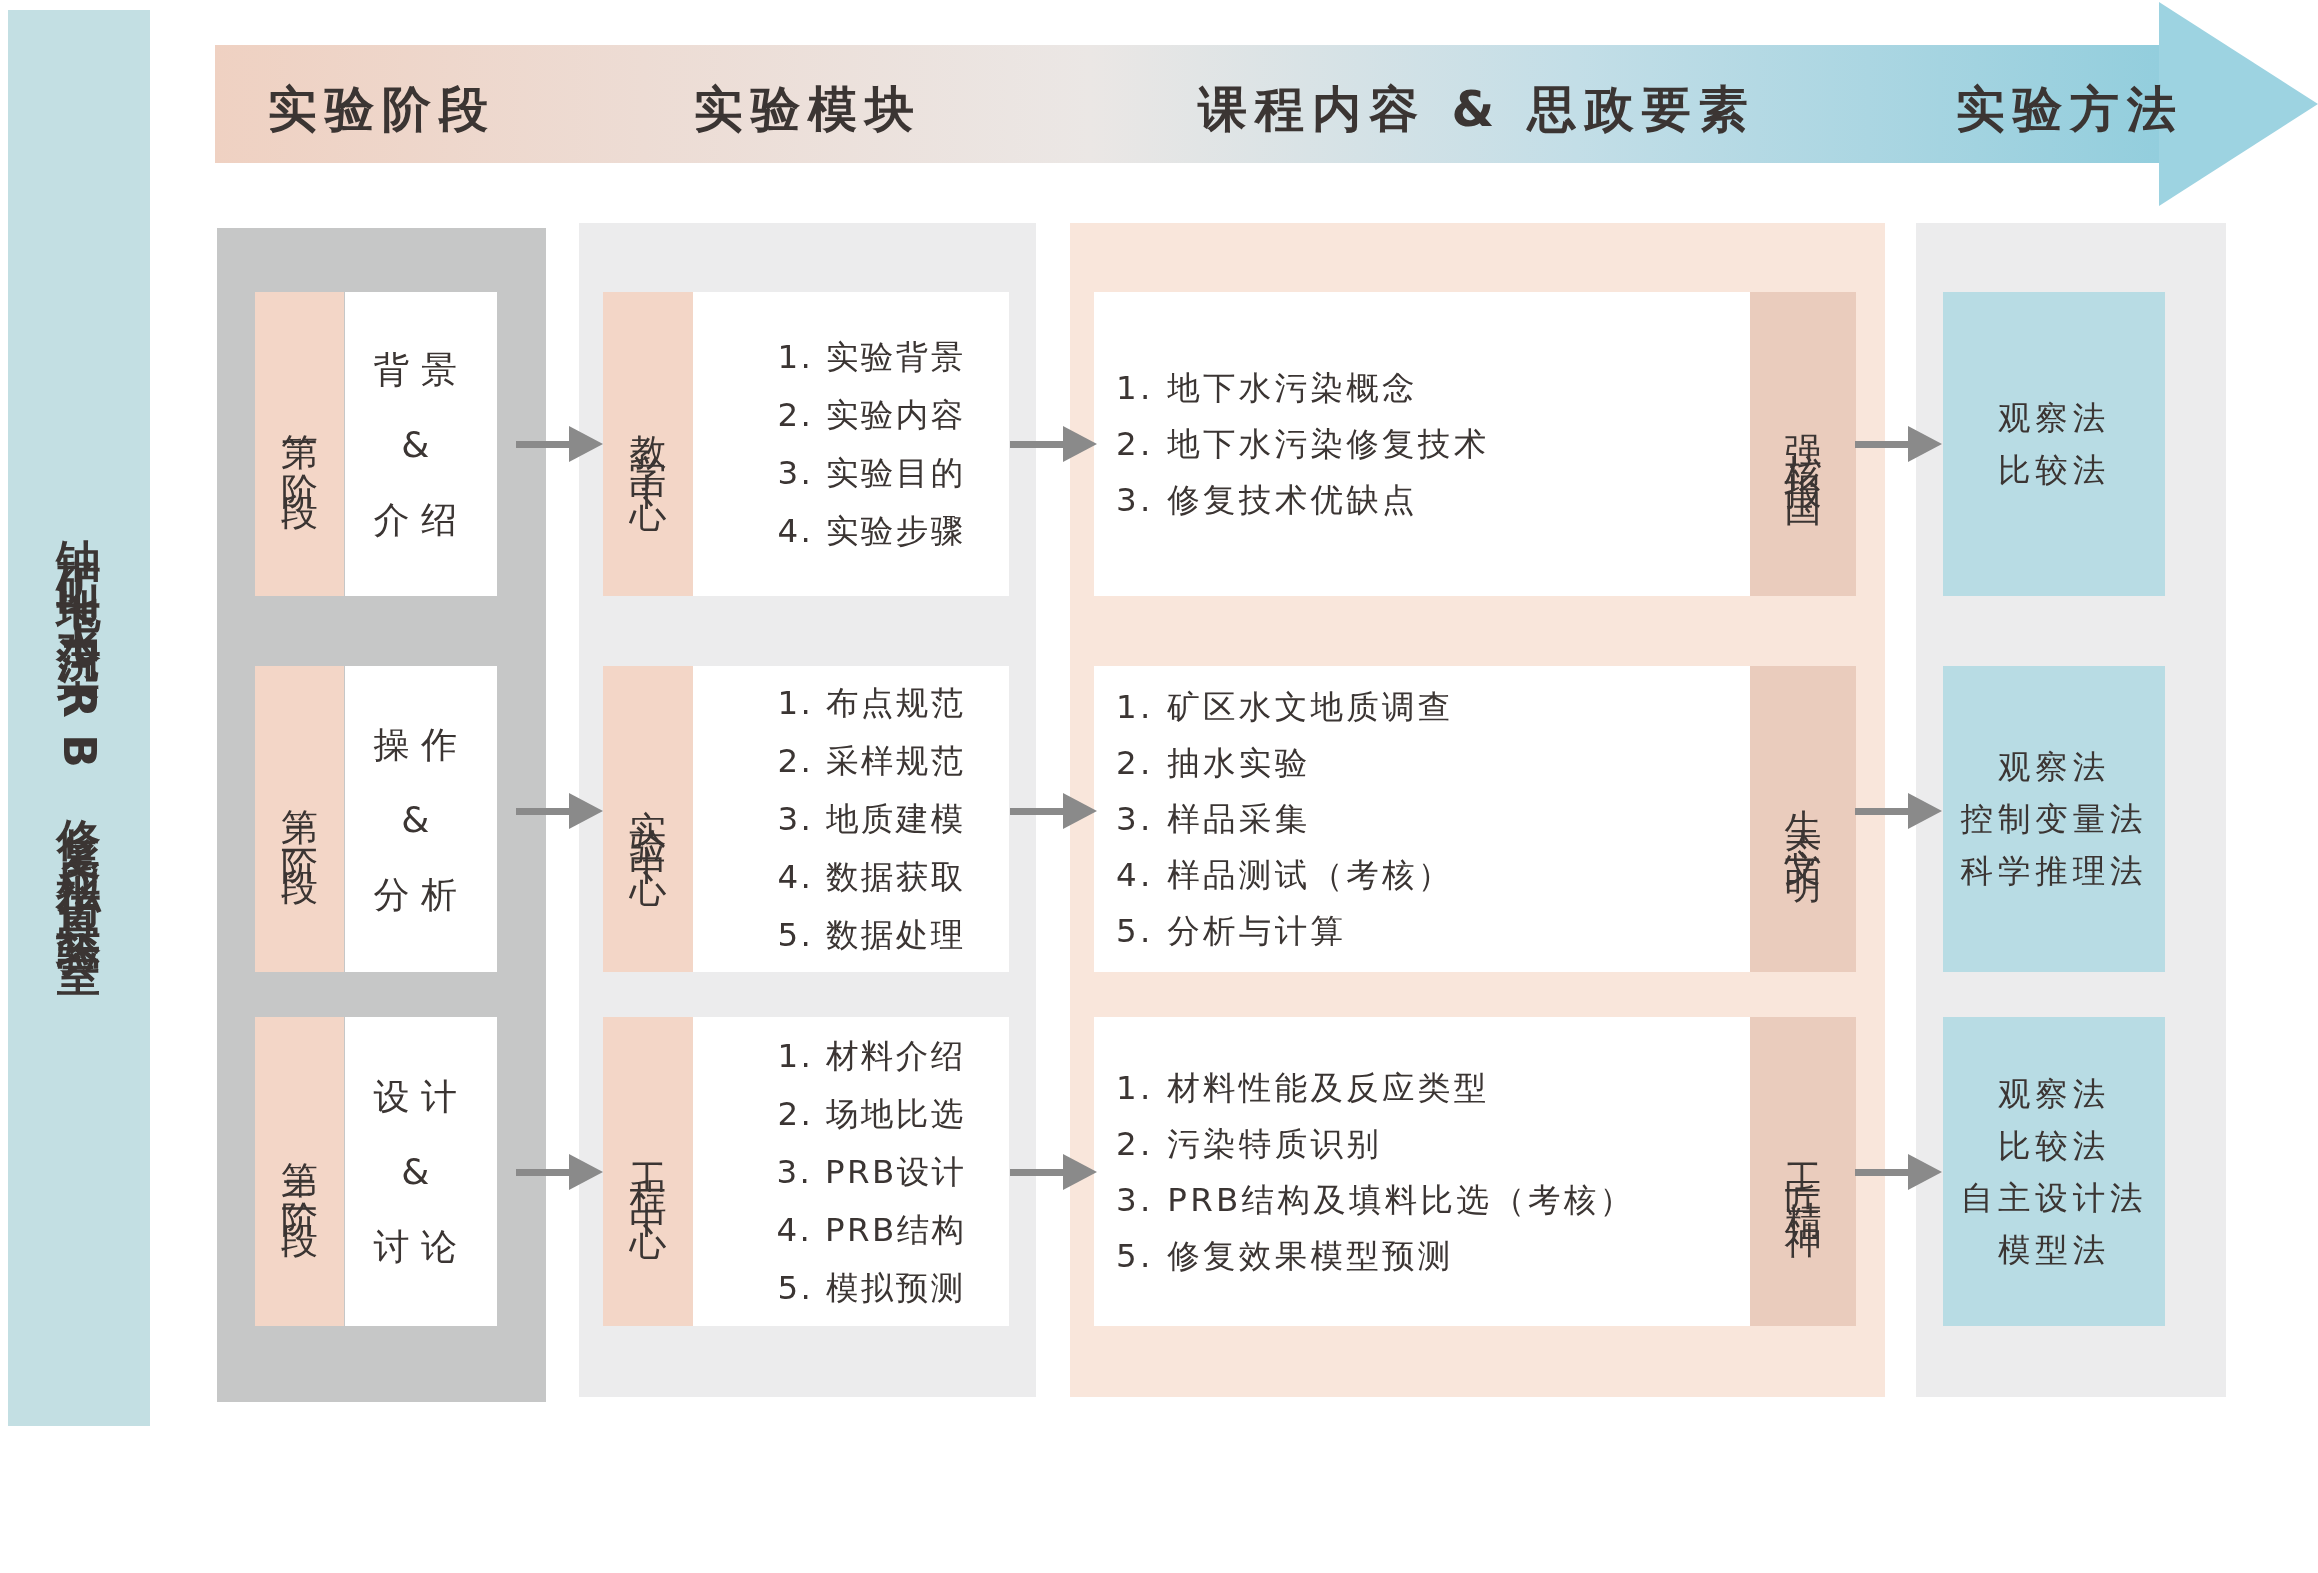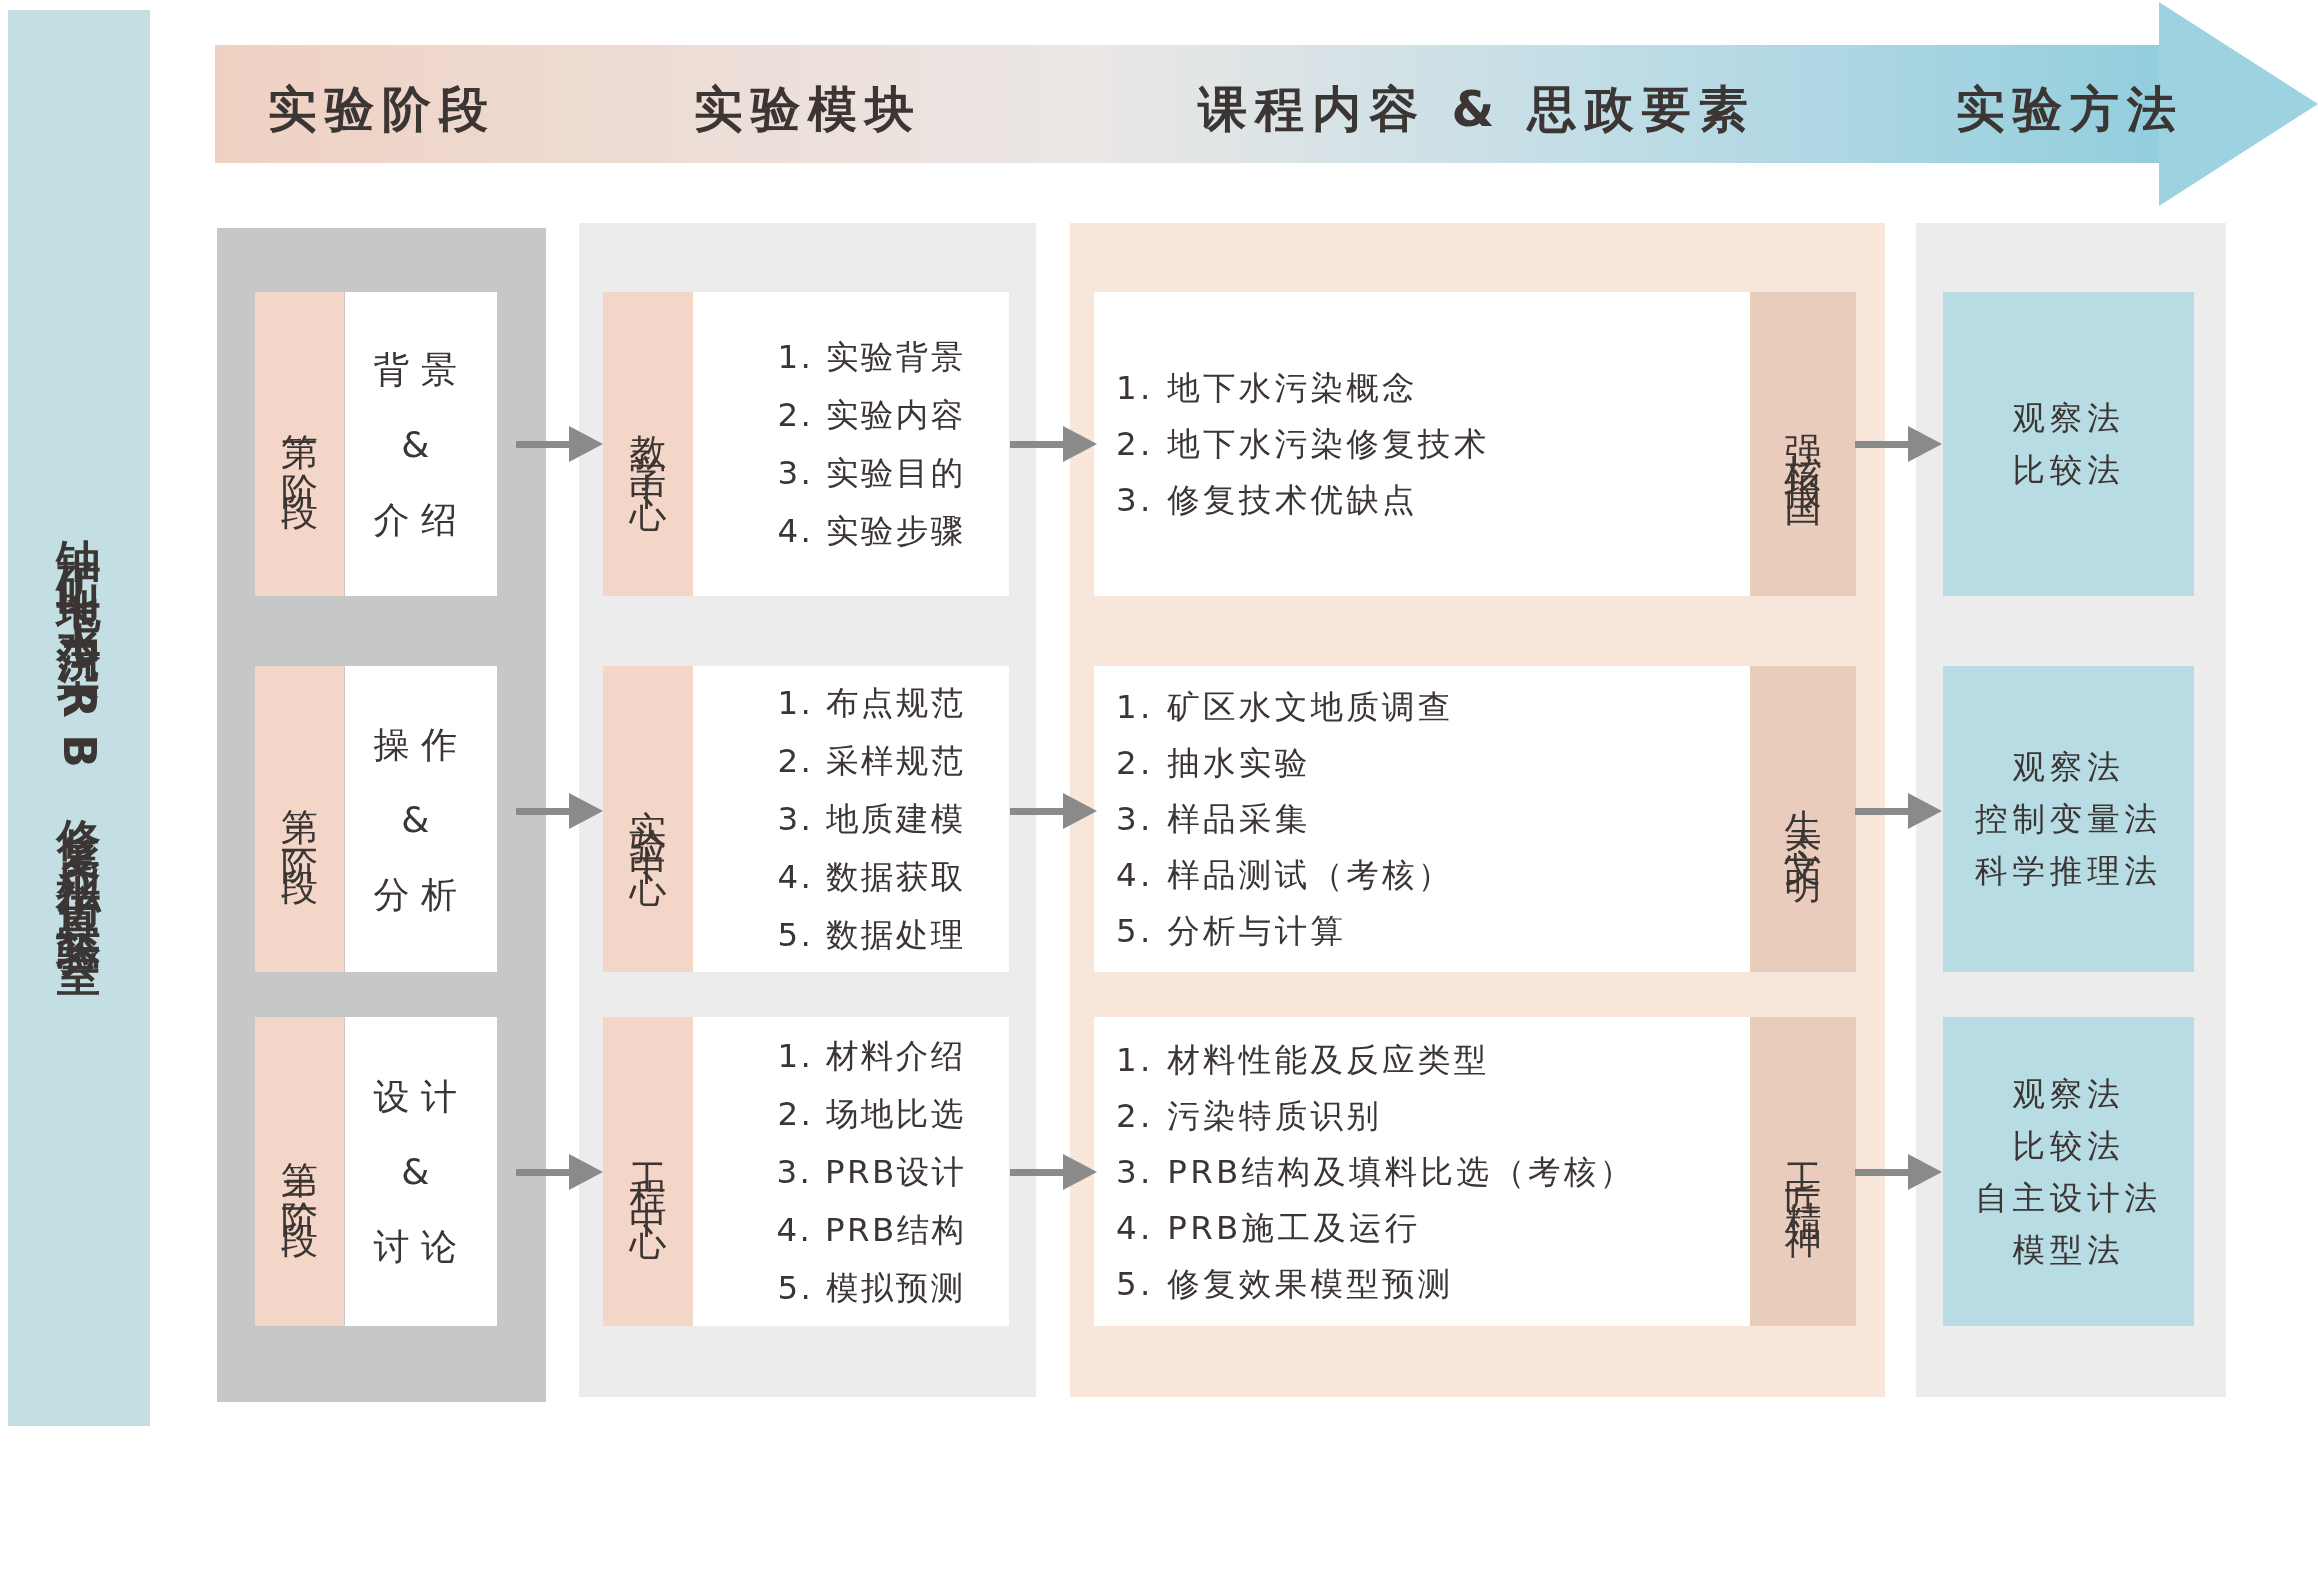--- a/index.html
+++ b/index.html
@@ -37,21 +37,21 @@
   .box{position:absolute;box-sizing:border-box;}
   .r0{top:292px;height:304px}.r1{top:666px;height:306px}.r2{top:1017px;height:309px}
 
   
   .c-stage{left:255px;width:89px;background:var(--pink);}
   .c-desc{left:345px;width:152px;background:#ffffff;}
   .c-mlabel{left:603px;width:90px;background:var(--pink);}
   .c-mbox{left:693px;width:316px;background:#ffffff;align-items:center;}
   .c-cbox{left:1094px;width:656px;background:#ffffff;}
   .c-ideo{left:1750px;width:106px;background:var(--pink2);}
-  .c-meth{left:1943px;width:251px;background:var(--blue2);}
+  .c-meth{left:1943px;width:222px;background:var(--blue2);}
 
   .vbox{display:flex;align-items:center;justify-content:center;}
   .vlabel{font-size:37px;letter-spacing:19.5px;color:var(--ink);}
 
   .list{display:flex;flex-direction:column;justify-content:center;
     font-size:32.5px;line-height:58px;letter-spacing:2.4px;color:var(--ink);padding-left:41px;}
   .c-cbox.list{padding-left:22px;line-height:56px;letter-spacing:3.3px;}
 
   .desc{display:flex;flex-direction:column;justify-content:center;align-items:center;
     text-align:center;font-size:36px;line-height:75px;letter-spacing:11.4px;color:var(--ink);}
@@ -167,21 +167,20 @@
       <div>1. 材料介绍</div>
       <div>2. 场地比选</div>
       <div>3. PRB设计</div>
       <div>4. PRB结构</div>
       <div>5. 模拟预测</div>
     </div>
   <div class="box r2 c-cbox list">
       <div>1. 材料性能及反应类型</div>
       <div>2. 污染特质识别</div>
       <div>3. PRB结构及填料比选（考核）</div>
-      <div>4. PRB施工及运行</div>
       <div>5. 修复效果模型预测</div>
     </div>
   <div class="box r2 c-ideo vbox">
     <span class="vtext vlabel">工匠精神</span>
   </div>
   <div class="box r2 c-meth meth">
       <div>观察法</div>
       <div>比较法</div>
       <div>自主设计法</div>
       <div>模型法</div>

